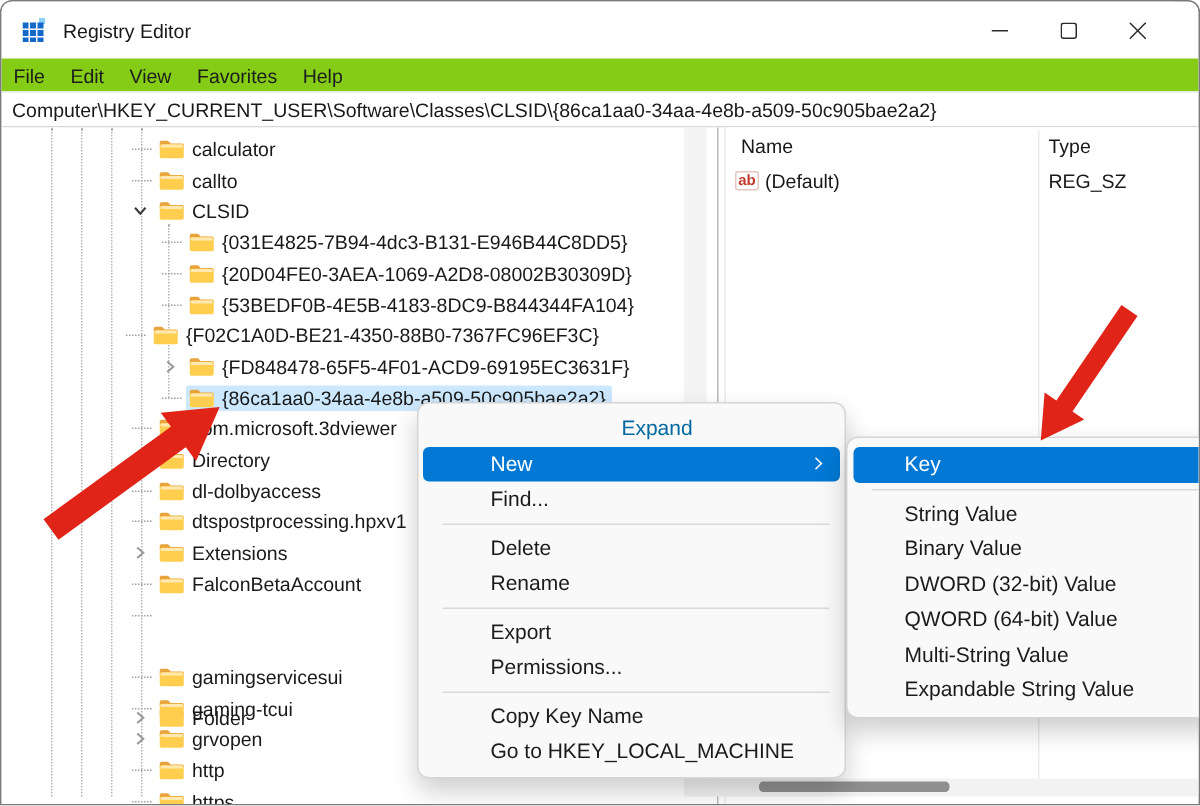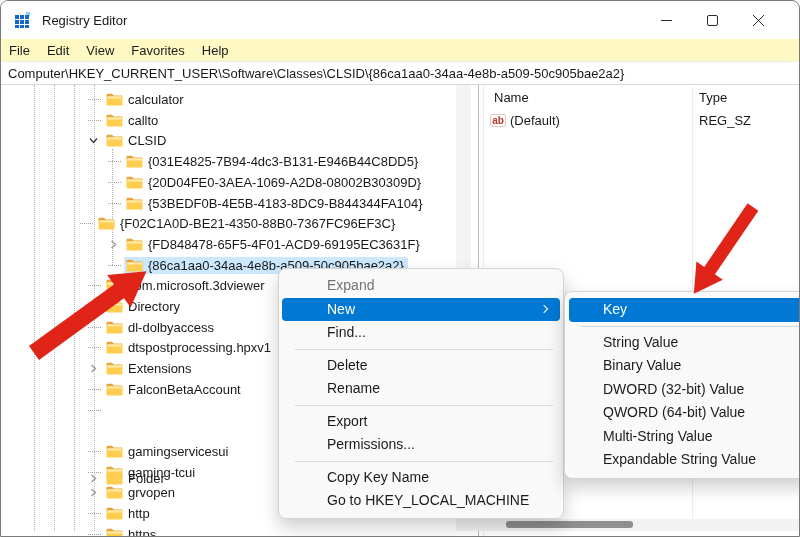--- a/index.html
+++ b/index.html
@@ -7,21 +7,21 @@
   .window { position:relative; width:800px; height:537px; background:#fff; border:1px solid #7a7a7a; border-radius:8px 8px 0 0; overflow:hidden; }
 
   
   .titlebar { position:absolute; top:0; left:0; right:16px; height:38px; background:#fff; display:flex; align-items:center; }
   .app-icon { margin-left:14px; width:17px; height:16px; display:inline-block; }
   .title { margin-left:10px; font-size:13px; color:#191919; }
   .win-controls { position:absolute; right:2px; top:0; height:38px; display:flex; }
   .wc { width:46px; height:38px; display:flex; align-items:center; justify-content:center; color:#2b2b2b; }
 
   
-  .menubar { position:absolute; top:38px; left:0; right:0; height:22px; display:flex; align-items:center; gap:17px; padding-left:8px; font-size:13px; color:#1c1c1c; background:#fef9c3; }
+  .menubar { position:absolute; top:38px; left:0; right:0; height:22px; display:flex; align-items:center; gap:17px; padding-left:8px; font-size:13px; color:#1c1c1c; background:#84cc16; }
   .menu-item { cursor:default; }
 
   
   .addressbar { position:absolute; top:60px; left:0; right:0; height:24px; border-top:1px solid #ececec; border-bottom:1px solid #d9d9d9; display:flex; align-items:center; background:#fff; }
   .addressbar span { padding-left:7px; font-size:13px; color:#191919; white-space:nowrap; }
 
   
   .content { position:absolute; top:84px; left:0; right:0; bottom:0; background:#fff; }
   .guide { position:absolute; width:0; border-left:1px dotted #b4b4b4; top:0; }
   .vtrack { position:absolute; left:455px; top:0; width:15px; bottom:12px; background:#f4f4f4; }
@@ -50,21 +50,21 @@
   
   .hstrip { position:absolute; left:455px; right:0; top:434px; height:12px; background:#f2f2f2; }
   .hthumb { position:absolute; left:50px; top:2px; width:127px; height:7px; background:#8f8f8f; border-radius:3px; }
 
   
   .context-menu { position:absolute; left:277px; top:267px; width:286px; background:#f9f9f9; border:1px solid #d5d5d5; border-radius:8px; box-shadow:0 8px 18px rgba(0,0,0,.20); padding:5px 0; z-index:10; }
   .submenu { position:absolute; left:563px; top:290px; width:250px; background:#f9f9f9; border:1px solid #d5d5d5; border-radius:8px 0 0 8px; box-shadow:0 8px 18px rgba(0,0,0,.20); padding:6px 0; z-index:11; }
   .cm-item { position:relative; height:23.5px; line-height:23.5px; margin:0 3px; padding:0 11px 0 45px; font-size:14px; color:#1b1b1b; border-radius:4px; display:flex; align-items:center; }
   .submenu .cm-item { padding-left:34px; margin:0 0 0 4px; border-radius:4px 0 0 4px; }
   .cm-item .lbl { flex:1; }
-  .cm-item.disabled { color:#737373; }
+  .cm-item.disabled { color:#0369a1;text-align:center; }
   .cm-item.hl { background:#0078d4; color:#fff; }
   .cm-sep { height:1px; background:#d9d9d9; margin:4px 10px 4px 16px; }
   .chev { width:6px; height:6px; border-right:1.6px solid currentColor; border-bottom:1.6px solid currentColor; transform:rotate(-45deg); margin-right:2px; }
 
   .arrows { position:absolute; left:0; top:0; width:800px; height:537px; z-index:30; pointer-events:none; }
 </style>
 </head>
 <body>
 
 <div class="window">
@@ -199,21 +199,21 @@
           </span>
           <span class="entry">
             <svg class="folder-ic" viewBox="0 0 17 13">
               <path d="M0.5 2 Q0.5 0.8 1.7 0.8 L6 0.8 L7.8 2.6 L15.3 2.6 Q16.5 2.6 16.5 3.8 L16.5 4.6 L0.5 4.6 Z" fill="#e8a33d"></path>
               <rect x="0.5" y="3.1" width="16" height="9.4" rx="1.2" fill="#ffce4f"></rect>
               <rect x="1" y="3.4" width="15" height="2" rx="1" fill="#ffe9b0"></rect>
             </svg>
             <span>{53BEDF0B-4E5B-4183-8DC9-B844344FA104}</span>
           </span>
         </div>
-        <div class="tree-row" style="top: 128.2px; padding-left: 76px;">
+        <div class="tree-row" style="top: 128.2px; padding-left: 48px; margin-left: 32px;">
           <span class="twisty">
             <span class="stub"></span>
           </span>
           <span class="entry">
             <svg class="folder-ic" viewBox="0 0 17 13">
               <path d="M0.5 2 Q0.5 0.8 1.7 0.8 L6 0.8 L7.8 2.6 L15.3 2.6 Q16.5 2.6 16.5 3.8 L16.5 4.6 L0.5 4.6 Z" fill="#e8a33d"></path>
               <rect x="0.5" y="3.1" width="16" height="9.4" rx="1.2" fill="#ffce4f"></rect>
               <rect x="1" y="3.4" width="15" height="2" rx="1" fill="#ffe9b0"></rect>
             </svg>
             <span>{F02C1A0D-BE21-4350-88B0-7367FC96EF3C}</span>

